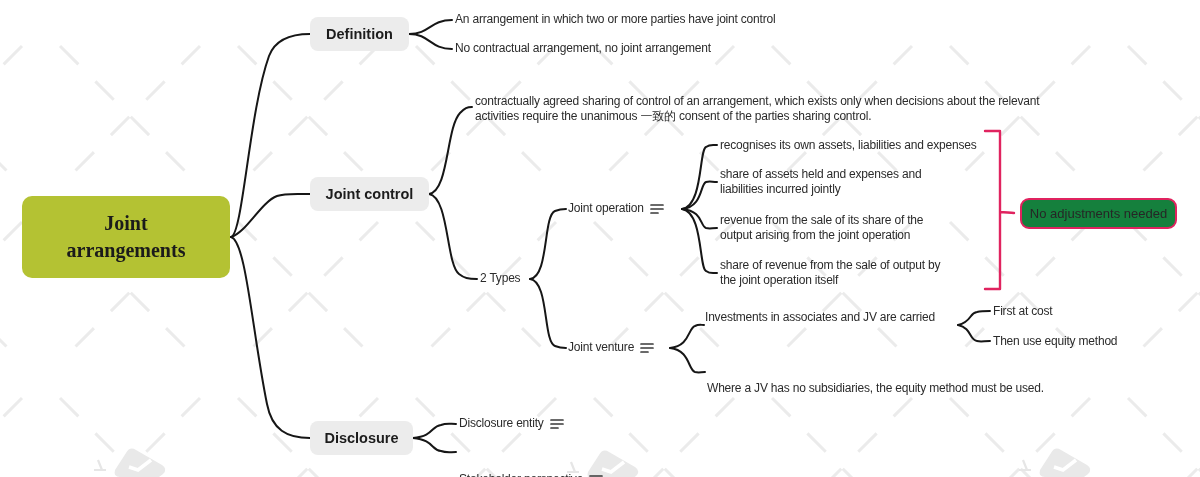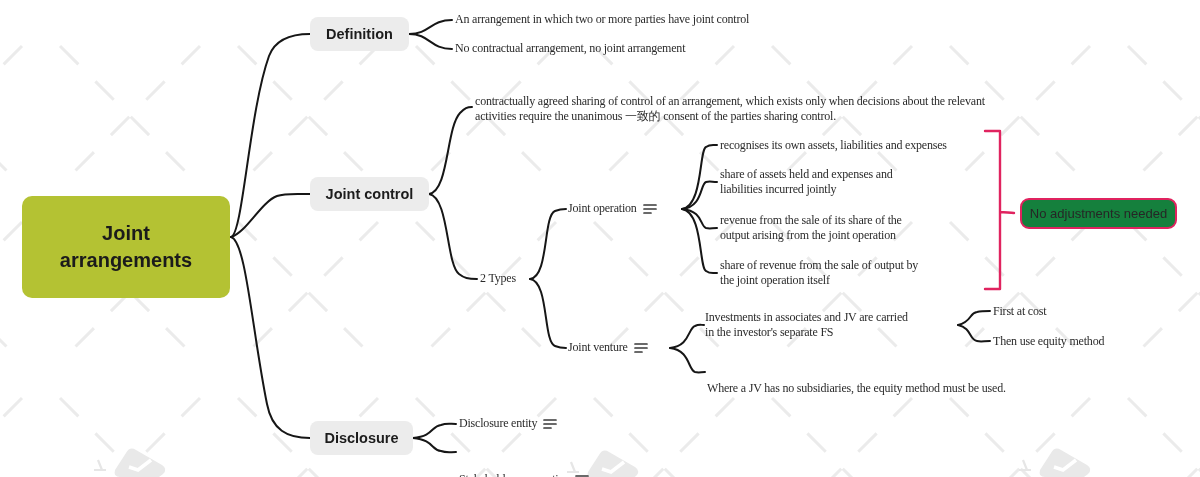--- a/index.html
+++ b/index.html
@@ -3,35 +3,35 @@
 <meta charset="utf-8">
 <style>
   html,body{margin:0;padding:0;background:#fff;}
   .canvas{
     position:relative;width:1200px;height:477px;overflow:hidden;background:#ffffff;
     font-family:"Liberation Sans",sans-serif;color:#262626;
   }
   svg.layer{position:absolute;left:0;top:0;width:1200px;height:477px;pointer-events:none;}
   .node{position:absolute;box-sizing:border-box;}
   .root-box{
-    left:22px;top:196px;width:208px;height:102px;background:#b4c233;border-radius:10px;
+    left:22px;top:196px;width:208px;height:82px;background:#b4c233;border-radius:10px;
     display:flex;align-items:center;justify-content:center;text-align:center;
-    font-size:20px;font-weight:bold;color:#1b1b1b;line-height:27px;
+    font-size:20px;font-weight:bold;color:#1b1b1b;line-height:27px;font-family:Liberation Serif, serif;
   }
   .branch-box{
     background:#ececec;border-radius:8px;height:34px;display:flex;align-items:center;justify-content:center;
     font-size:14.5px;font-weight:bold;color:#1c1c1c;white-space:nowrap;
   }
   #box-definition{left:310px;top:17px;width:99px;}
   #box-joint-control{left:310px;top:177px;width:119px;}
   #box-disclosure{left:310px;top:421px;width:103px;}
   .topic{
     font-size:12px;letter-spacing:-0.2px;line-height:15px;white-space:nowrap;color:#2b2b2b;
   }
-  .topic .line{white-space:nowrap;font-family:Liberation Serif, serif;}
+  .topic .line{white-space:nowrap;}
   .with-icon{display:flex;align-items:center;gap:6px;}
   .note-icon{flex:0 0 auto;display:block;}
   .callout-box{
     left:1020px;top:198px;width:157px;height:31px;background:#15803d;border:2px solid #e0235f;border-radius:9px;
     display:flex;align-items:center;justify-content:center;font-size:13px;color:#262626;white-space:nowrap;
   }
 </style>
 </head>
 <body>
 
@@ -156,21 +156,20 @@
 
   <div class="node topic with-icon" style="left:568px;top:340px;">
     <span class="line">Joint venture</span>
     <svg class="note-icon" width="14" height="12" viewBox="0 0 14 12">
       <path d="M1,2 H13 M1,6 H13 M1,10 H8" stroke="#3a3a3a" stroke-width="1.7" stroke-linecap="round" fill="none"></path>
     </svg>
   </div>
 
   <div class="node topic" style="left:705px;top:310px;">
     <div class="line">Investments in associates and JV are carried</div>
-    <div class="line">in the investor's separate FS</div>
   </div>
   <div class="node topic" style="left:993px;top:304px;">
     <div class="line">First at cost</div>
   </div>
   <div class="node topic" style="left:993px;top:334px;">
     <div class="line">Then use equity method</div>
   </div>
   <div class="node topic" style="left:707px;top:365px;margin-top:16px;">
     <div class="line">Where a JV has no subsidiaries, the equity method must be used.</div>
   </div>

